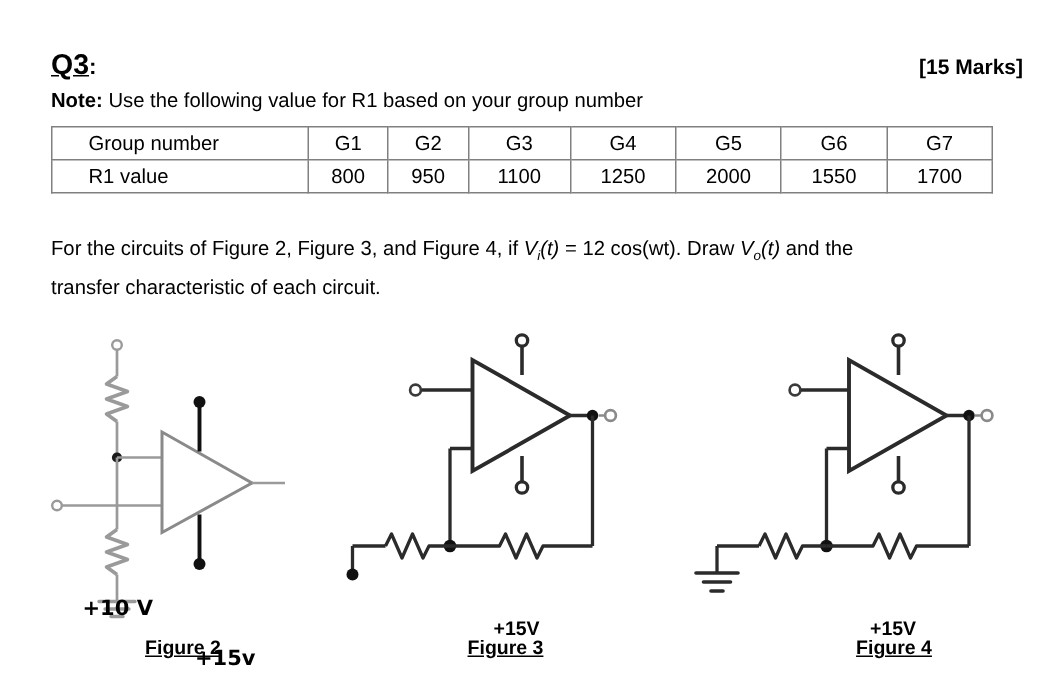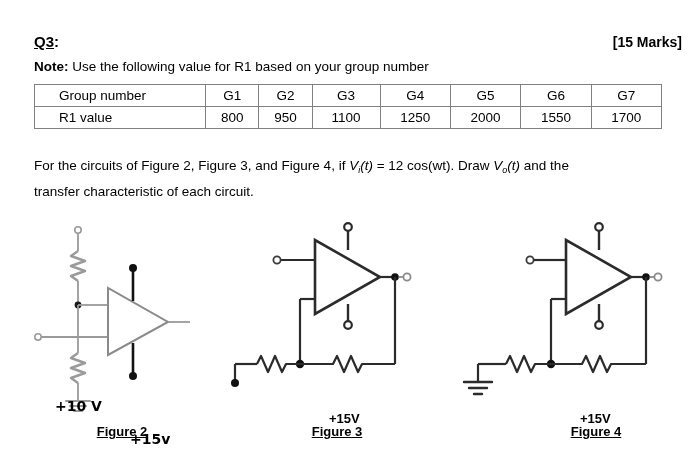--- a/index.html
+++ b/index.html
@@ -20,21 +20,21 @@
   #header-row {
     position: absolute;
     left: 34px;
     top: 33px;
     width: 648px;
     display: flex;
     justify-content: space-between;
     align-items: baseline;
   }
   #q-label {
-    font-size: 15px;
+    font-size: 19px;
     font-weight: bold;
     text-decoration: underline;
     letter-spacing: 0px;
   }
   #q-colon {
     font-size: 15px;
     font-weight: bold;
   }
   #marks-label {
     font-size: 14px;

